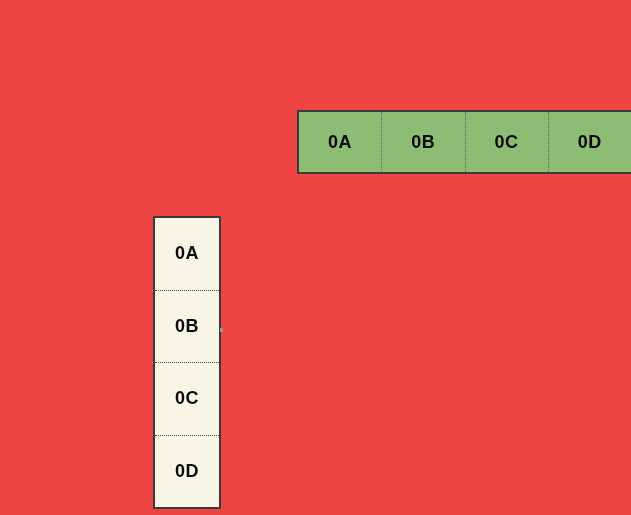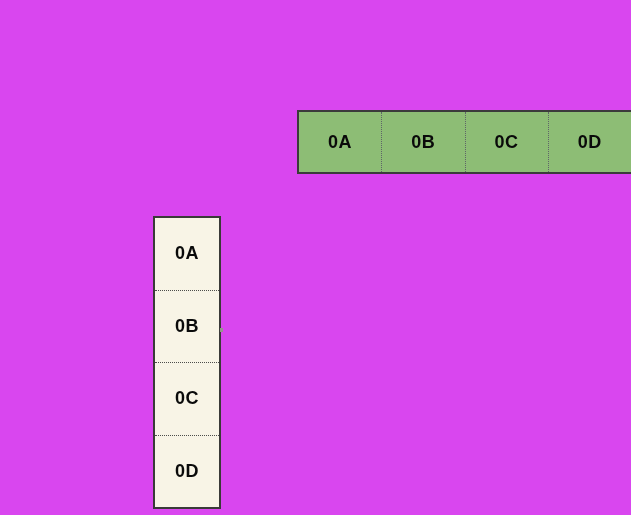--- a/index.html
+++ b/index.html
@@ -4,21 +4,21 @@
 <style>
   html, body {
     margin: 0;
     padding: 0;
     background: #000000;
   }
   .canvas {
     position: relative;
     width: 631px;
     height: 515px;
-    background: #d946ef;
+    background: #ef4444;
     overflow: hidden;
     font-family: "Liberation Sans", sans-serif;
   }
 
   
   .h-array {
     position: absolute;
     left: 297px;
     top: 110px;
     width: 334px;

